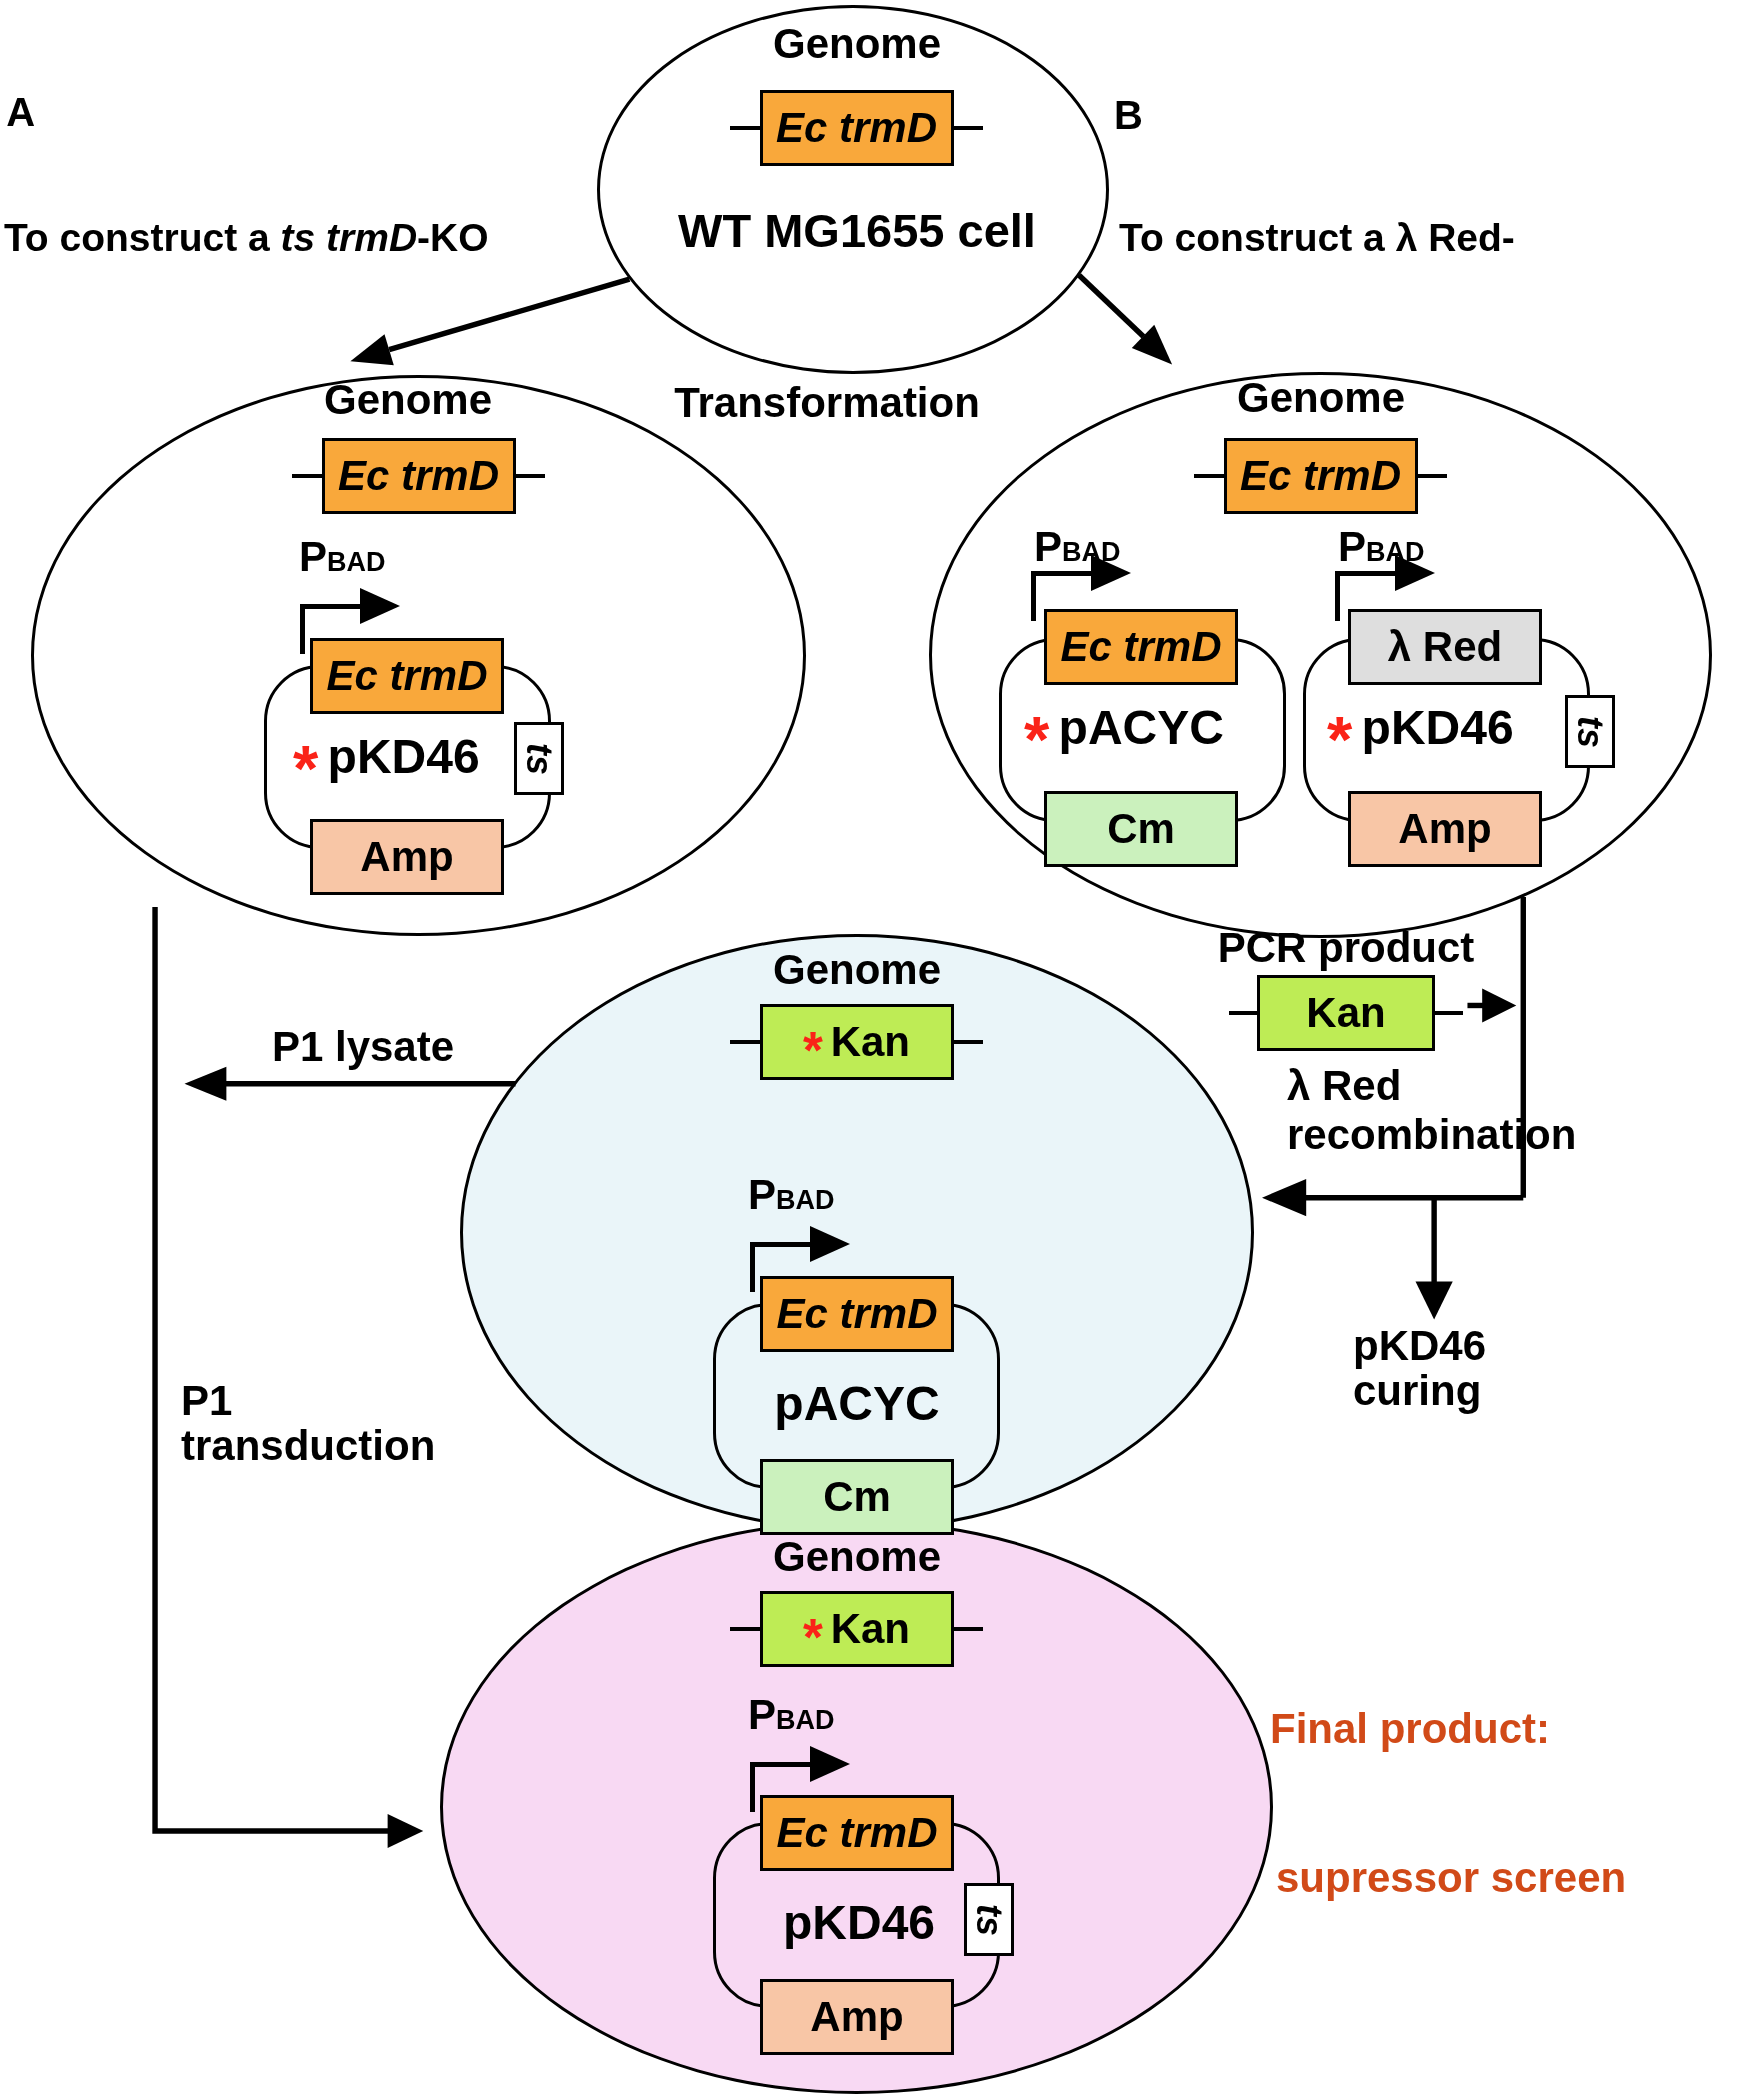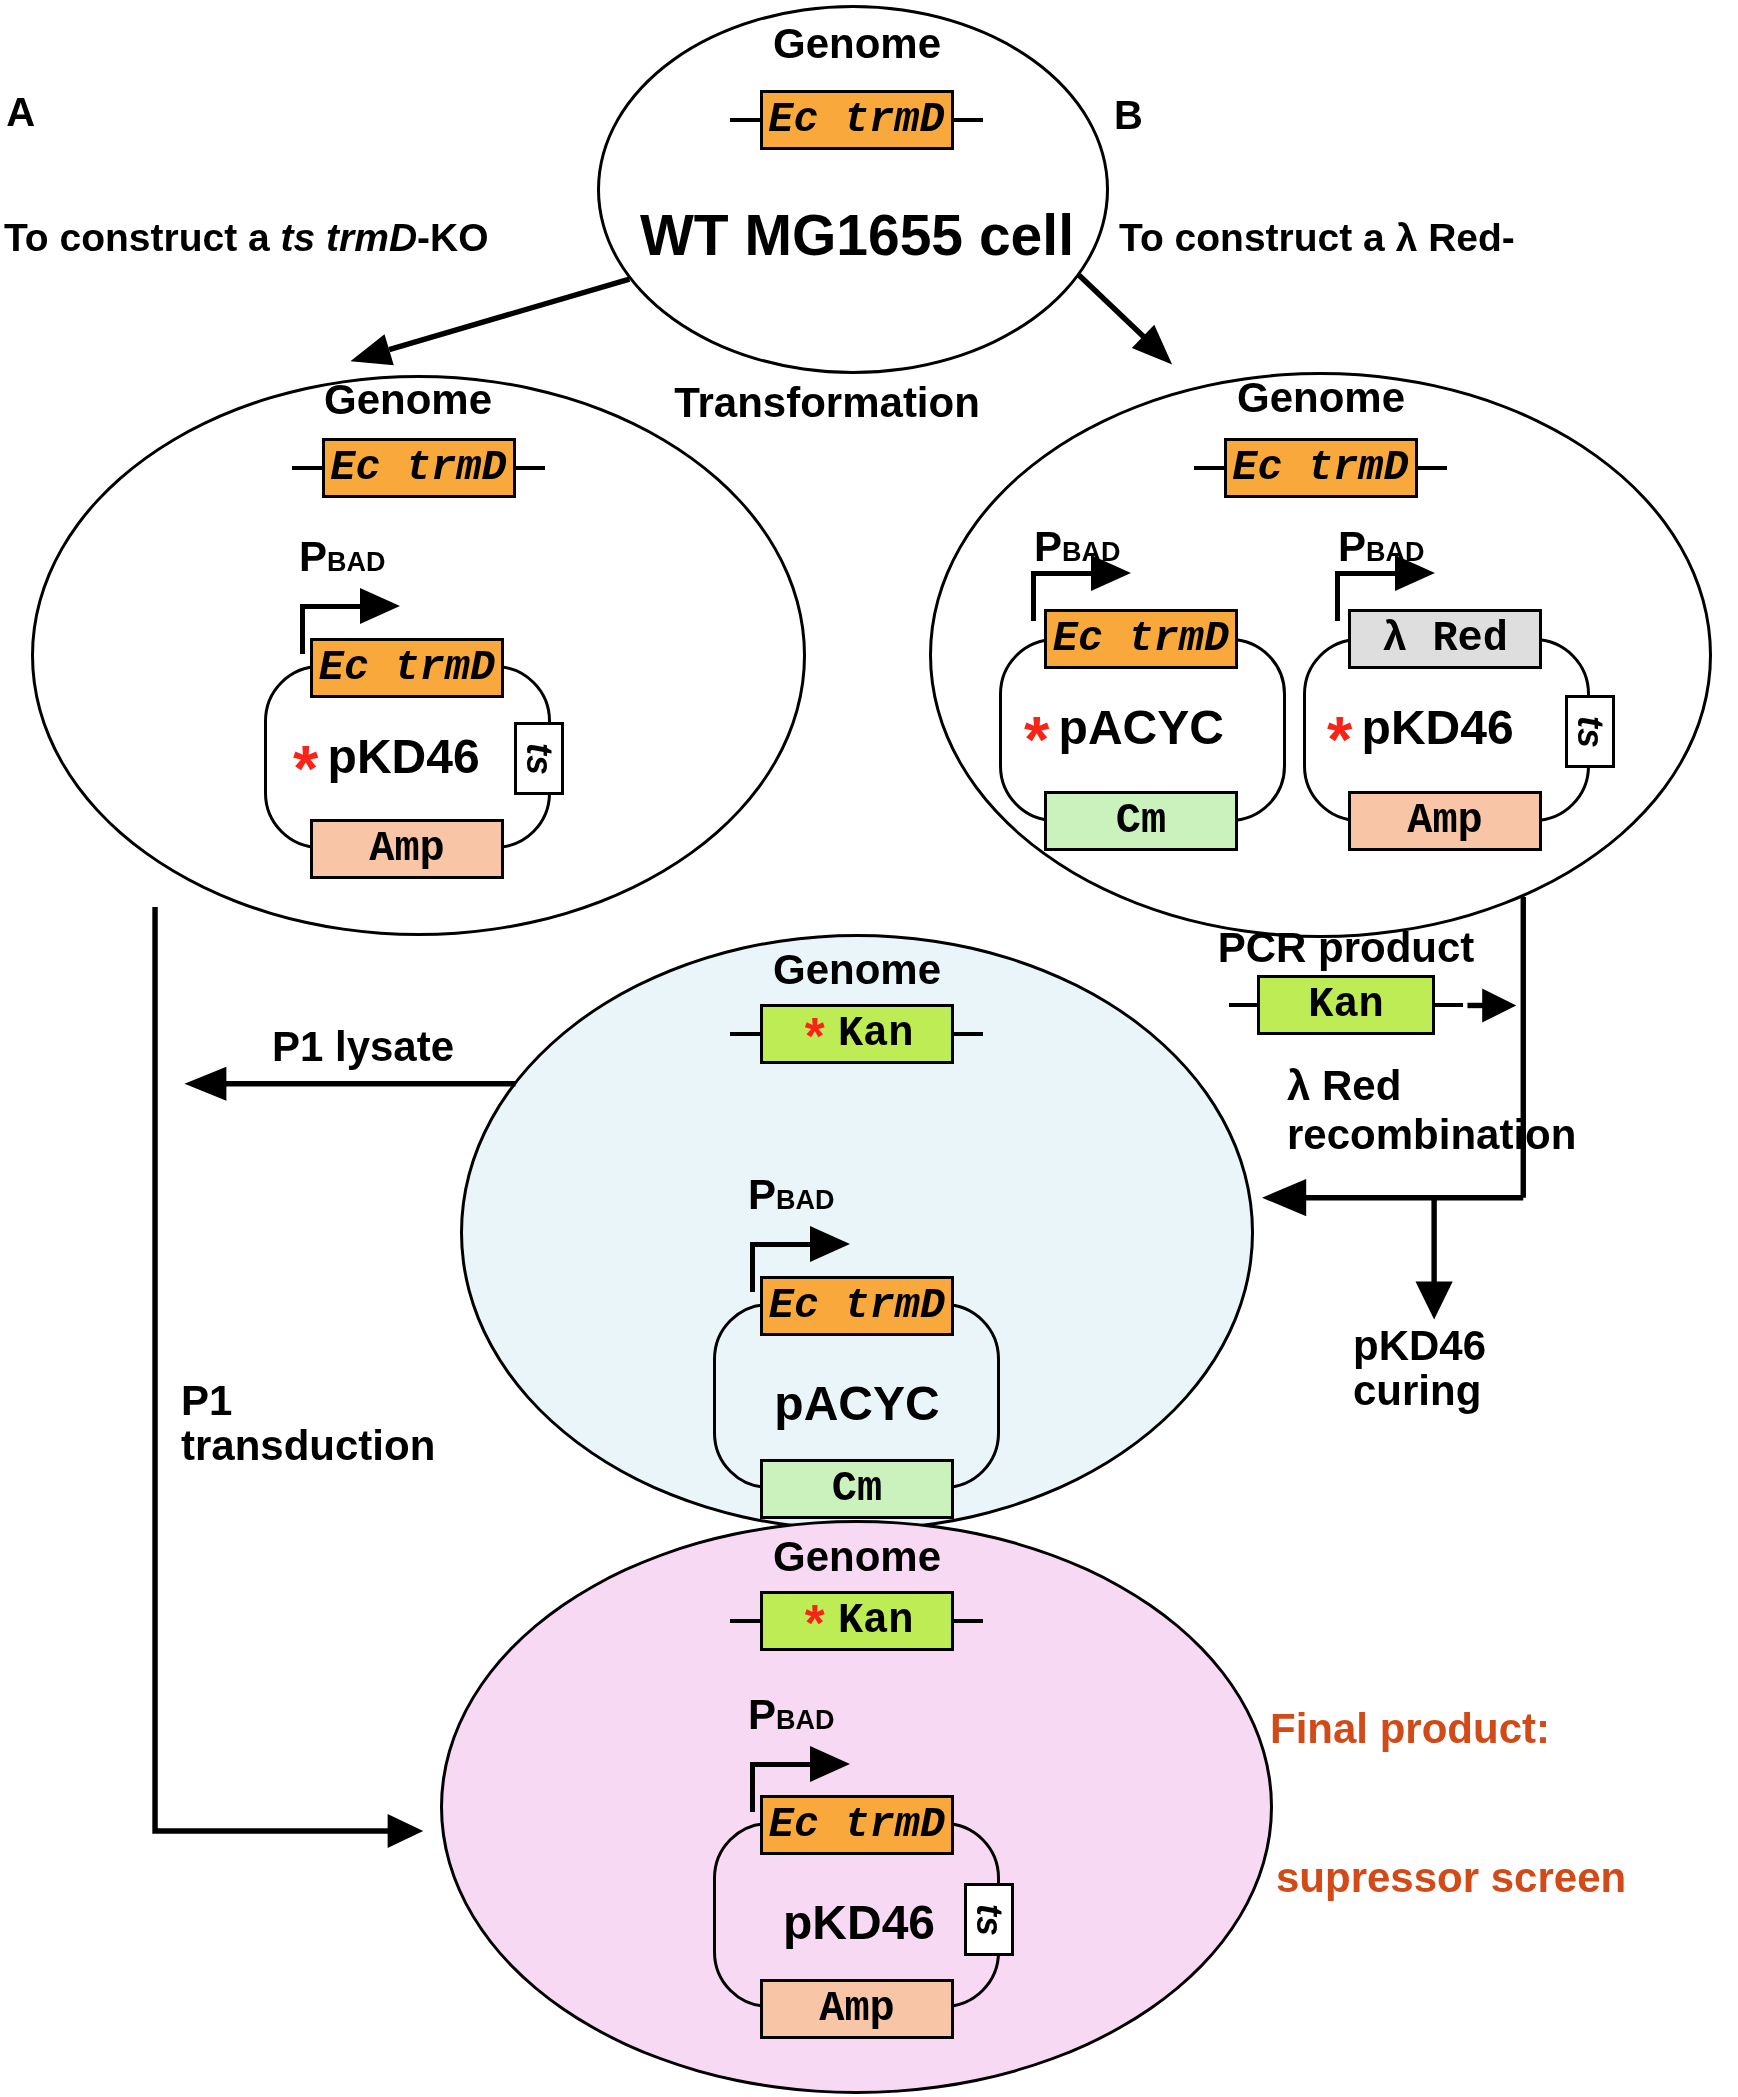--- a/index.html
+++ b/index.html
@@ -8,28 +8,28 @@
   #canvas { position:relative; width:1738px; height:2097px; background:#fff; overflow:hidden; }
 
   .ellipse { position:absolute; border:3.9px solid #000; border-radius:50%; background:#fff; }
   .ellipse.mid   { background:var(--midCellFill,#EAF5F9); }
   .ellipse.final { background:var(--finalCellFill,#F8D9F3); }
 
   .txt { position:absolute; font-weight:bold; color:#000; white-space:nowrap; line-height:1.05; }
   .cx  { transform:translateX(-50%); }
   .it  { font-style:italic; }
   .fs50 { font-size:39px;margin-top:30px; } .fs52 { font-size:40px; } .fs54 { font-size:42px; }
-  .fs56 { font-size:57px; }
+  .fs56 { font-size:47px; }
   .red { color:var(--finalTextRed,#D14A18); }
 
   .construct { position:absolute; display:flex; align-items:center; }
   .tick { width:29.5px; height:4.7px; background:#000; flex:none; }
   .tick.s { width:28px; }
-  .gbox { width:194px; height:60px; border:3.9px solid #000; display:flex; align-items:center;
-          justify-content:center; font-weight:bold; font-size:42px; flex:none; background:#fff;font-family:Liberation Mono, monospace; }
+  .gbox { width:194px; height:76px; border:3.9px solid #000; display:flex; align-items:center;
+          justify-content:center; font-weight:bold; font-size:42px; flex:none; background:#fff; }
   .gbox.w230 { width:178px; }
   .box-orange { background:var(--geneOrange,#F9A83B); }
   .box-green  { background:var(--kanGreen,#BEEC55); }
   .box-palegreen { background:var(--cmGreen,#CBF1BD); }
   .box-salmon { background:var(--ampSalmon,#F8C6A6); }
   .box-gray   { background:var(--lambdaGray,#DEDEDE); }
   .gabs { position:absolute; }
 
   .plasmid { position:absolute; border:3.9px solid #000; border-radius:56px; background:transparent; }
 

